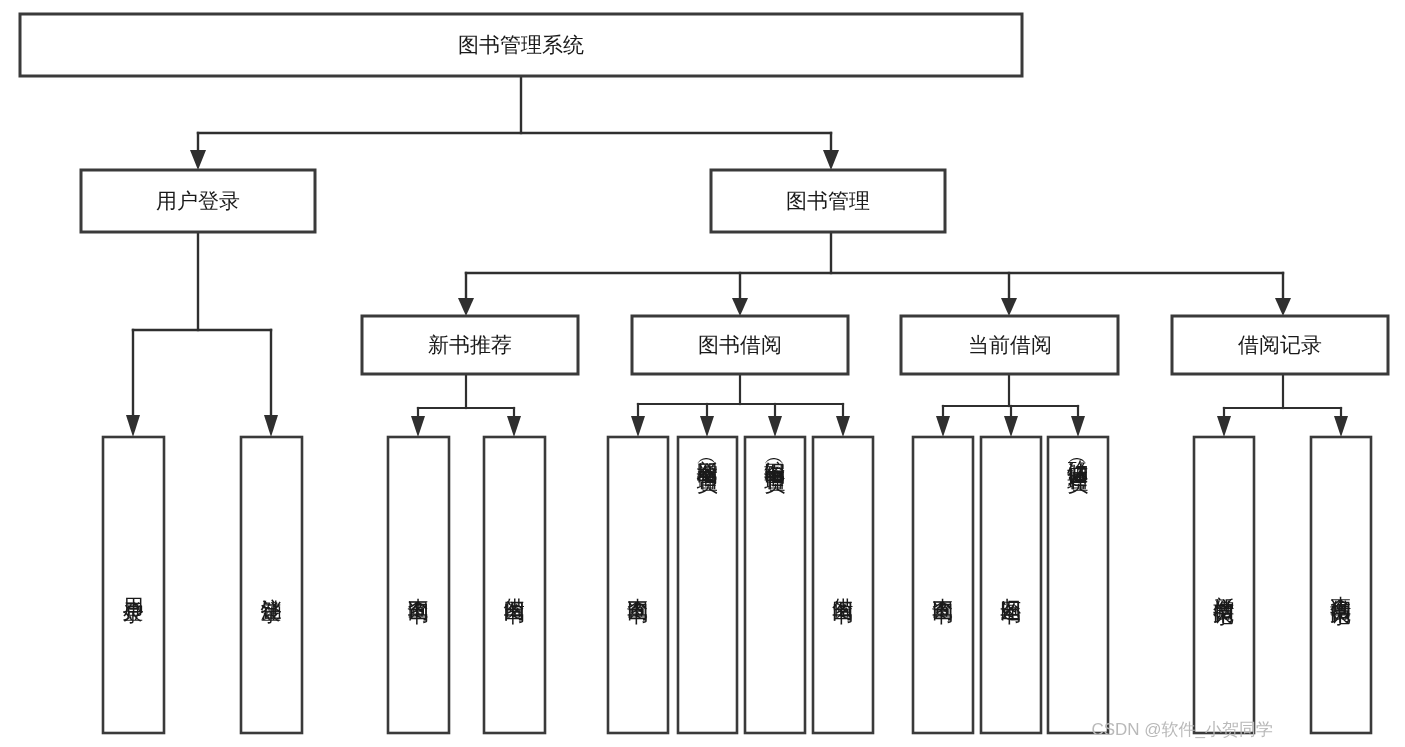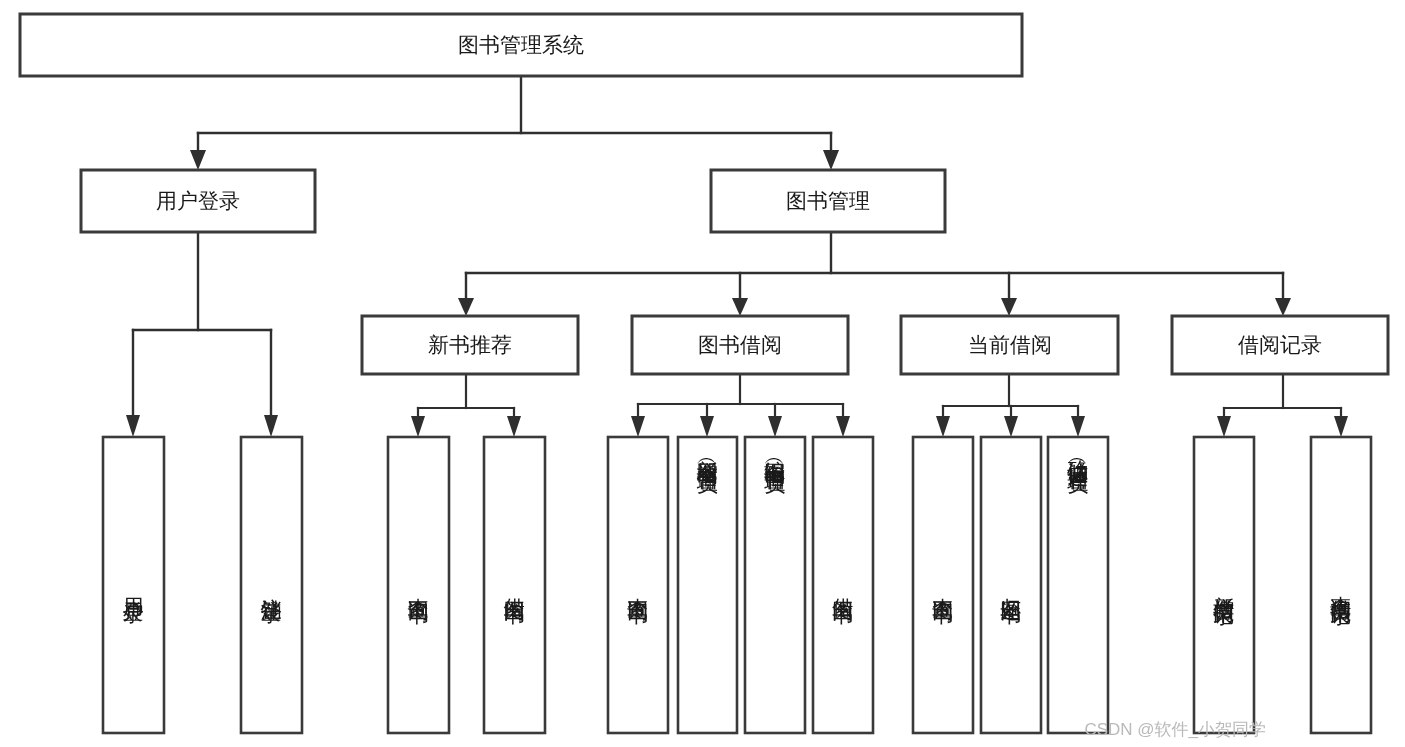--- a/index.html
+++ b/index.html
@@ -72,21 +72,21 @@
     font-family: "Liberation Sans", "DejaVu Sans", sans-serif;
     font-size: 21px;
     line-height: 1.22;
     color: #1a1a1a;
     letter-spacing: 2px;
     white-space: nowrap;
     text-align: center;
   }
   .watermark {
     position: absolute;
-    right: 11px;
+    right: 4px;
     bottom: 6px;
     font-family: "Liberation Sans", "DejaVu Sans", sans-serif;
     font-size: 17px;
     color: #b9b9b9;
     white-space: nowrap;
     user-select: none;
     margin-left: 8px;
   }
 </style>
 </head>

